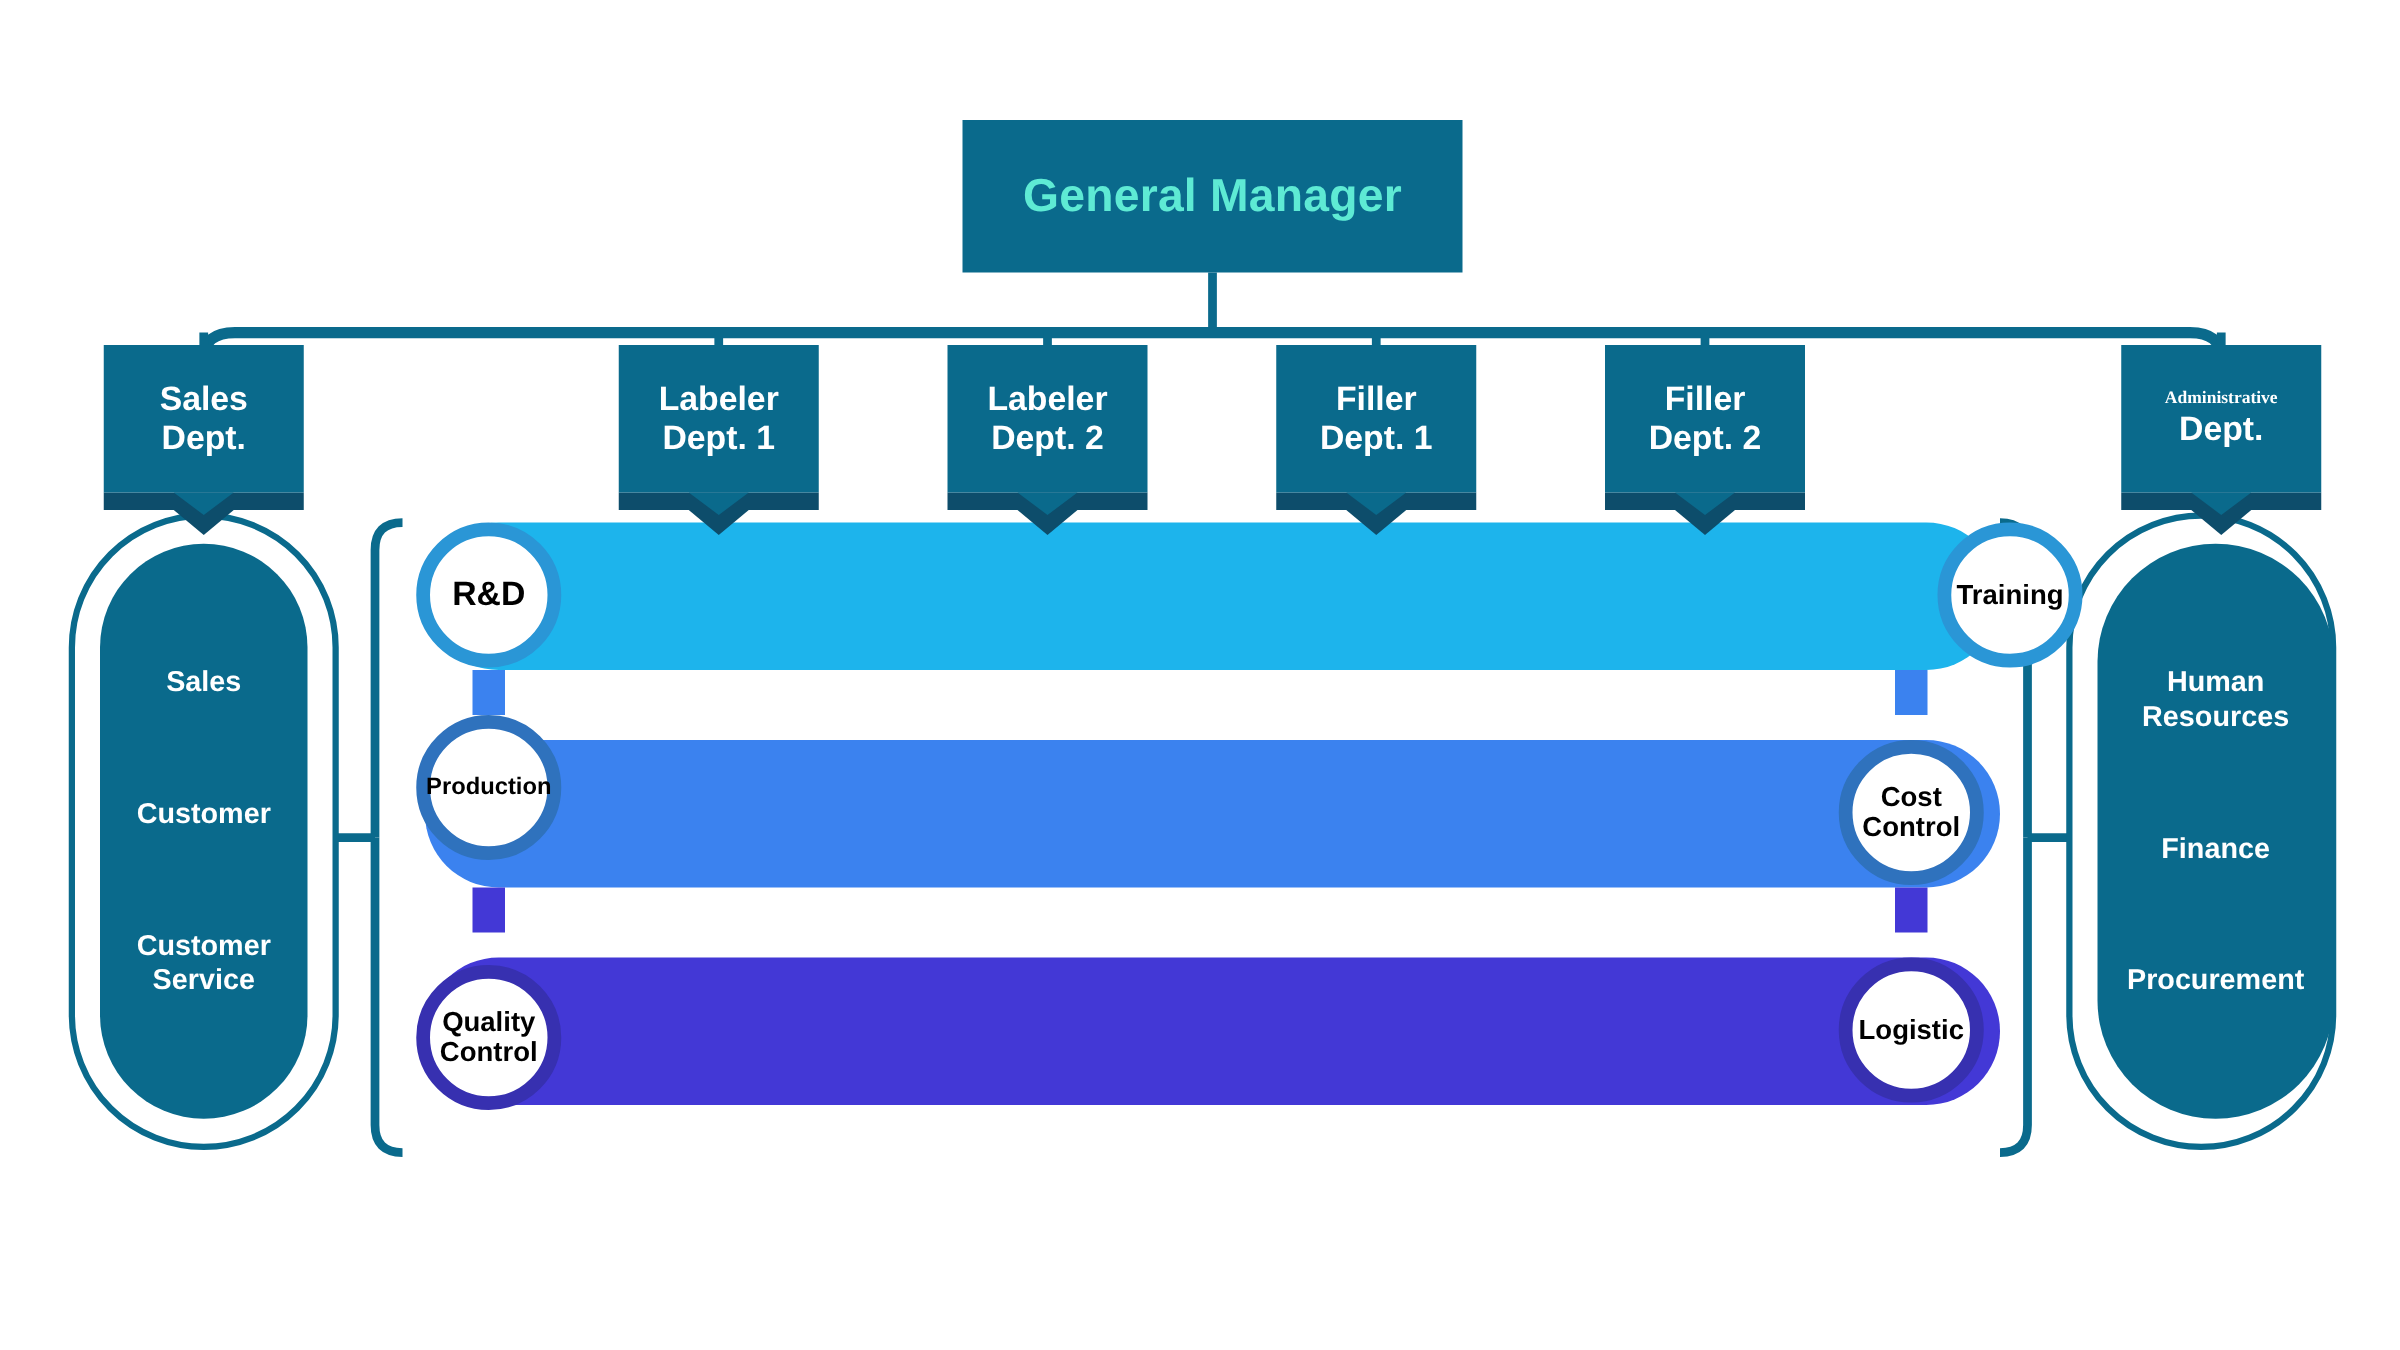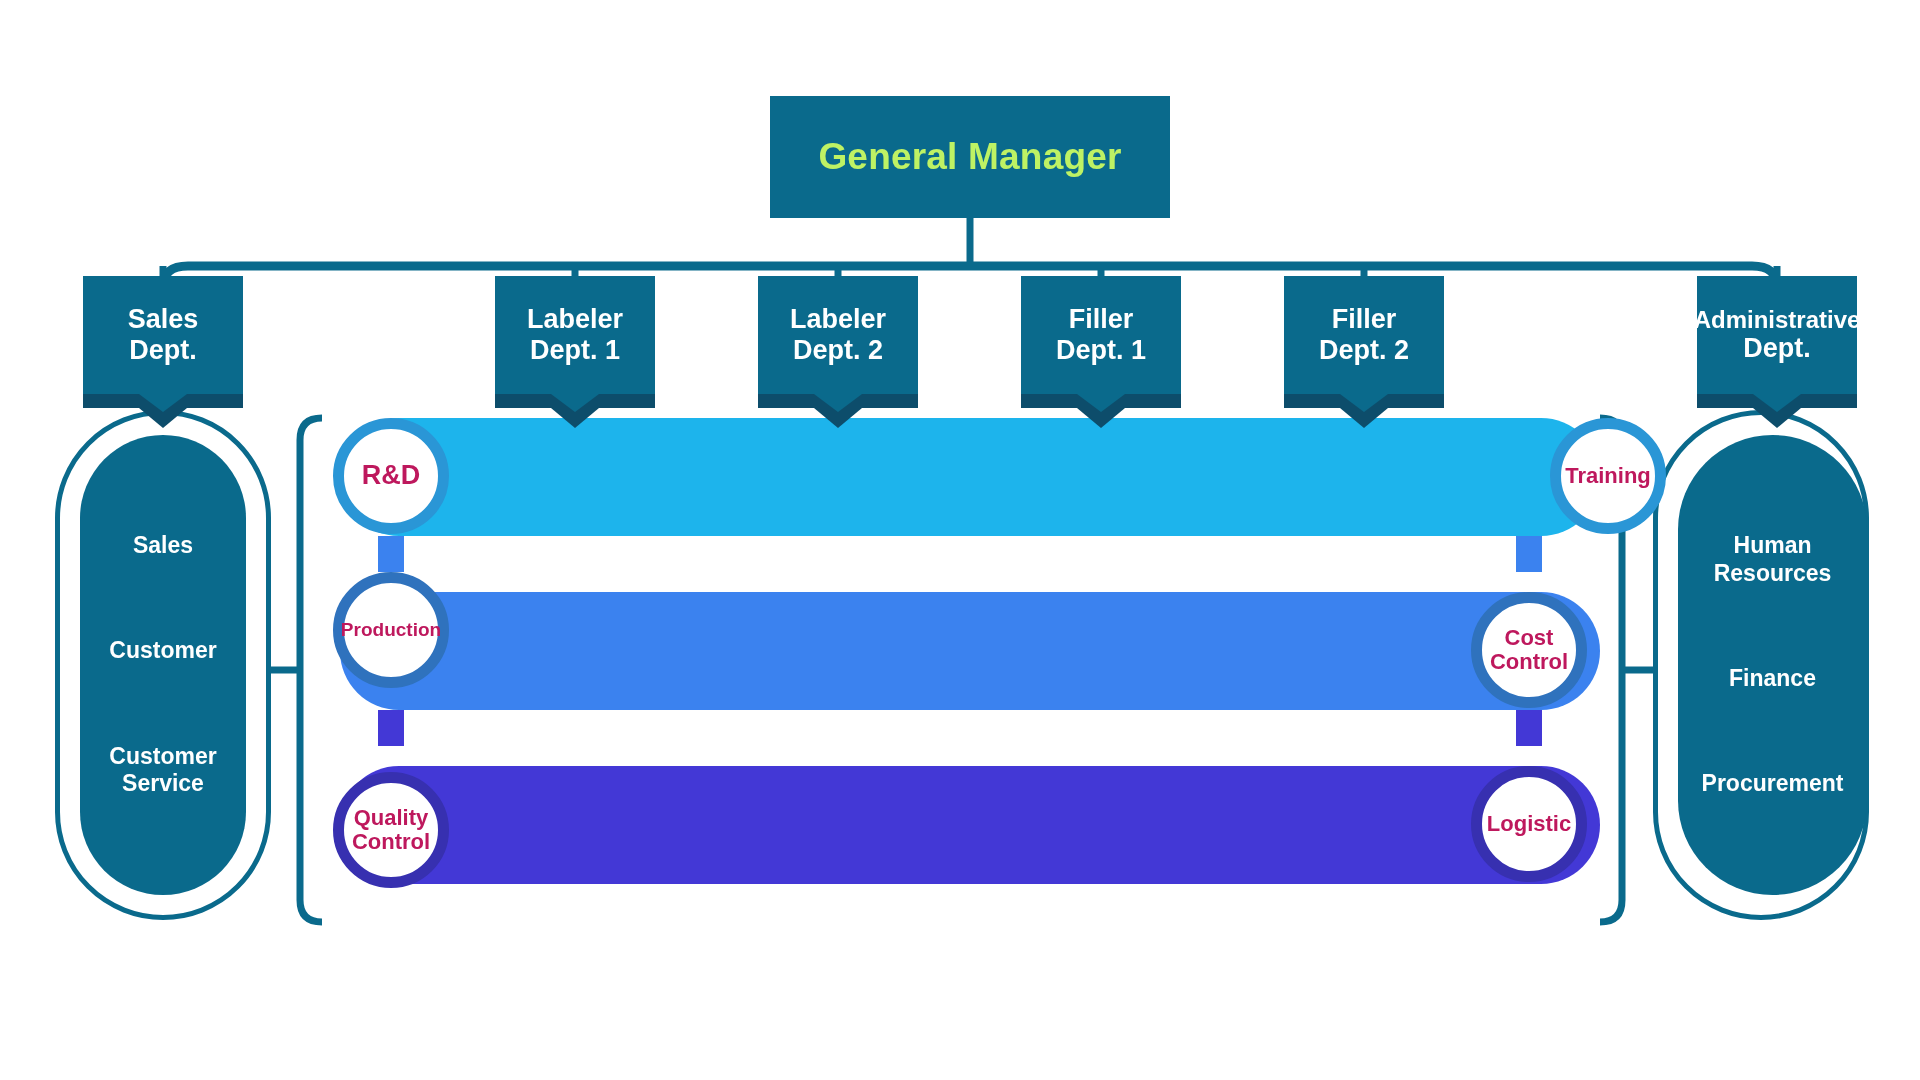--- a/index.html
+++ b/index.html
@@ -28,21 +28,21 @@
   .gm-box {
     position: absolute;
     left: 770px; top: 96px;
     width: 400px; height: 122px;
     background: #0a6a8c;
     display: flex;
     align-items: center;
     justify-content: center;
   }
   .gm-box .gm-label {
-    color: #bef264;
+    color: #5eead4;
     font-size: 37px;
     font-weight: bold;
     letter-spacing: 0.2px;
     white-space: nowrap;
   }
 
   
   .dept-box {
     position: absolute;
     width: 160px;
@@ -61,21 +61,21 @@
     padding: 0 4px;
   }
   .dept-line {
     color: #ffffff;
     font-size: 27px;
     font-weight: bold;
     line-height: 1.15;
     text-align: center;
     white-space: nowrap;
   }
-  .dept-line.small { font-size: 24px; }
+  .dept-line.small { font-size: 14px; font-family: Liberation Serif, serif; }
   
   .dept-foot {
     position: absolute;
     left: 0; top: 118px;
     width: 160px; height: 14px;
     background: #0d4d6b;
   }
   .dept-notch {
     position: absolute;
     left: 50%; top: 132px;
@@ -138,21 +138,21 @@
     width: 116px; height: 116px;
     border-radius: 50%;
     background: #ffffff;
     border: 11px solid #1f7ec4;
     display: flex;
     align-items: center;
     justify-content: center;
     z-index: 5;
   }
   .proc-node .node-label {
-    color: #be185d;
+    color: #000000;
     font-size: 22px;
     font-weight: bold;
     line-height: 1.08;
     text-align: center;
     white-space: pre-line;
   }
   .proc-node .node-label.lg { font-size: 27px; }
   .proc-node .node-label.sm { font-size: 19px; }
 </style>
 </head>

